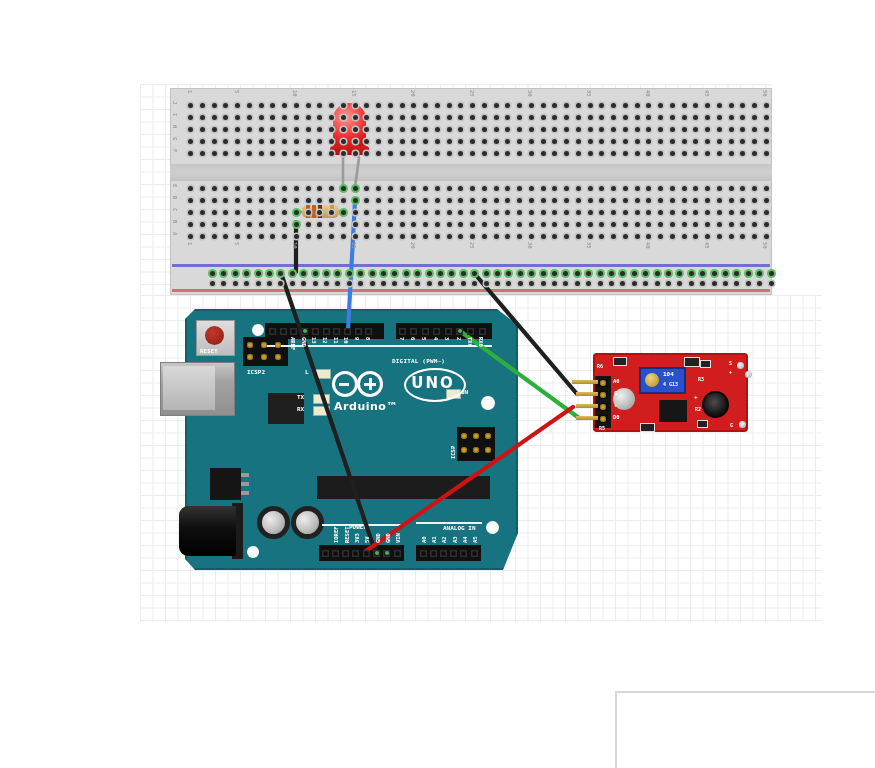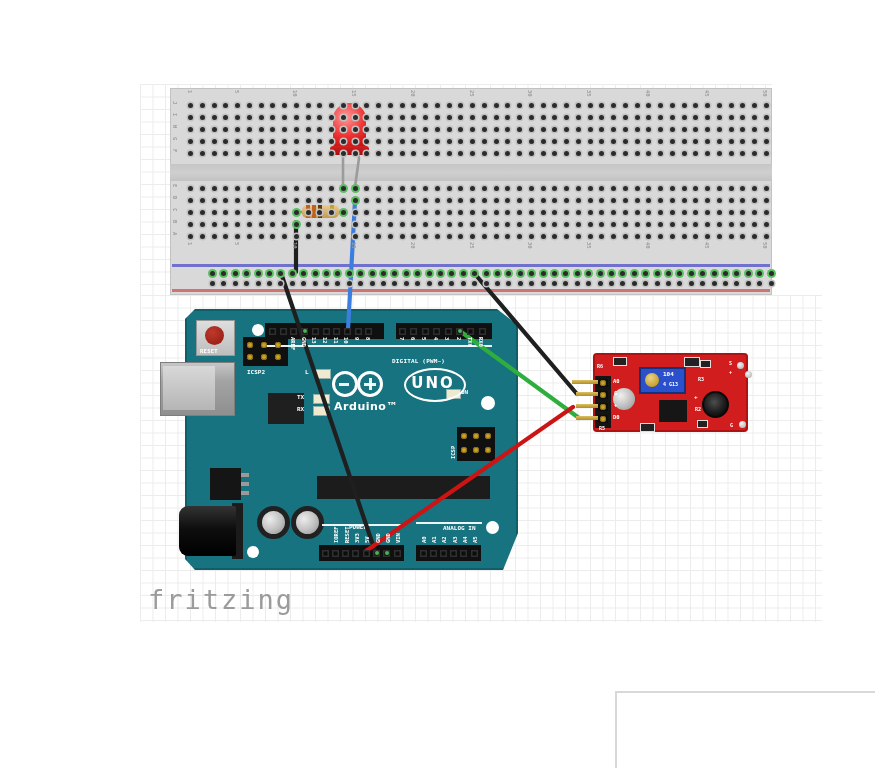--- a/index.html
+++ b/index.html
@@ -208,21 +208,20 @@
 
   <svg id="over" width="875" height="768">
       <polyline points="296,222 296,272" fill="none" stroke="#1f1f1f" stroke-width="4.2" stroke-linecap="round" stroke-linejoin="round"></polyline>
       <polyline points="281,273 375,551" fill="none" stroke="#1f1f1f" stroke-width="4.2" stroke-linecap="round" stroke-linejoin="round"></polyline>
       <polyline points="474,273 577,394" fill="none" stroke="#1f1f1f" stroke-width="4.2" stroke-linecap="round" stroke-linejoin="round"></polyline>
       <polyline points="355,201 348,330" fill="none" stroke="#3c7ee0" stroke-width="4.2" stroke-linecap="round" stroke-linejoin="round"></polyline>
       <polyline points="460,331 579,418" fill="none" stroke="#2fae3e" stroke-width="4.2" stroke-linecap="round" stroke-linejoin="round"></polyline>
       <polyline points="366,551 573,407" fill="none" stroke="#cd1414" stroke-width="4.2" stroke-linecap="round" stroke-linejoin="round"></polyline>
     </svg>
 
-  <div id="mark">fritzing</div>
   <div id="corner-v" class="corner"></div>
   <div id="corner-h" class="corner"></div>
 <div style="position: absolute; left: 188px; top: 102.5px; width: 5px; height: 5px; border-radius: 50%; background: rgb(43, 43, 43); box-shadow: rgb(194, 194, 194) 0px 0px 0px 1.5px;"></div>
     <div style="position: absolute; left: 188px; top: 114.5px; width: 5px; height: 5px; border-radius: 50%; background: rgb(43, 43, 43); box-shadow: rgb(194, 194, 194) 0px 0px 0px 1.5px;"></div>
     <div style="position: absolute; left: 188px; top: 126.5px; width: 5px; height: 5px; border-radius: 50%; background: rgb(43, 43, 43); box-shadow: rgb(194, 194, 194) 0px 0px 0px 1.5px;"></div>
     <div style="position: absolute; left: 188px; top: 138.5px; width: 5px; height: 5px; border-radius: 50%; background: rgb(43, 43, 43); box-shadow: rgb(194, 194, 194) 0px 0px 0px 1.5px;"></div>
     <div style="position: absolute; left: 188px; top: 150.5px; width: 5px; height: 5px; border-radius: 50%; background: rgb(43, 43, 43); box-shadow: rgb(194, 194, 194) 0px 0px 0px 1.5px;"></div>
     <div style="position: absolute; left: 188px; top: 185.5px; width: 5px; height: 5px; border-radius: 50%; background: rgb(43, 43, 43); box-shadow: rgb(194, 194, 194) 0px 0px 0px 1.5px;"></div>
     <div style="position: absolute; left: 188px; top: 197.5px; width: 5px; height: 5px; border-radius: 50%; background: rgb(43, 43, 43); box-shadow: rgb(194, 194, 194) 0px 0px 0px 1.5px;"></div>
     <div style="position: absolute; left: 188px; top: 209.5px; width: 5px; height: 5px; border-radius: 50%; background: rgb(43, 43, 43); box-shadow: rgb(194, 194, 194) 0px 0px 0px 1.5px;"></div>

